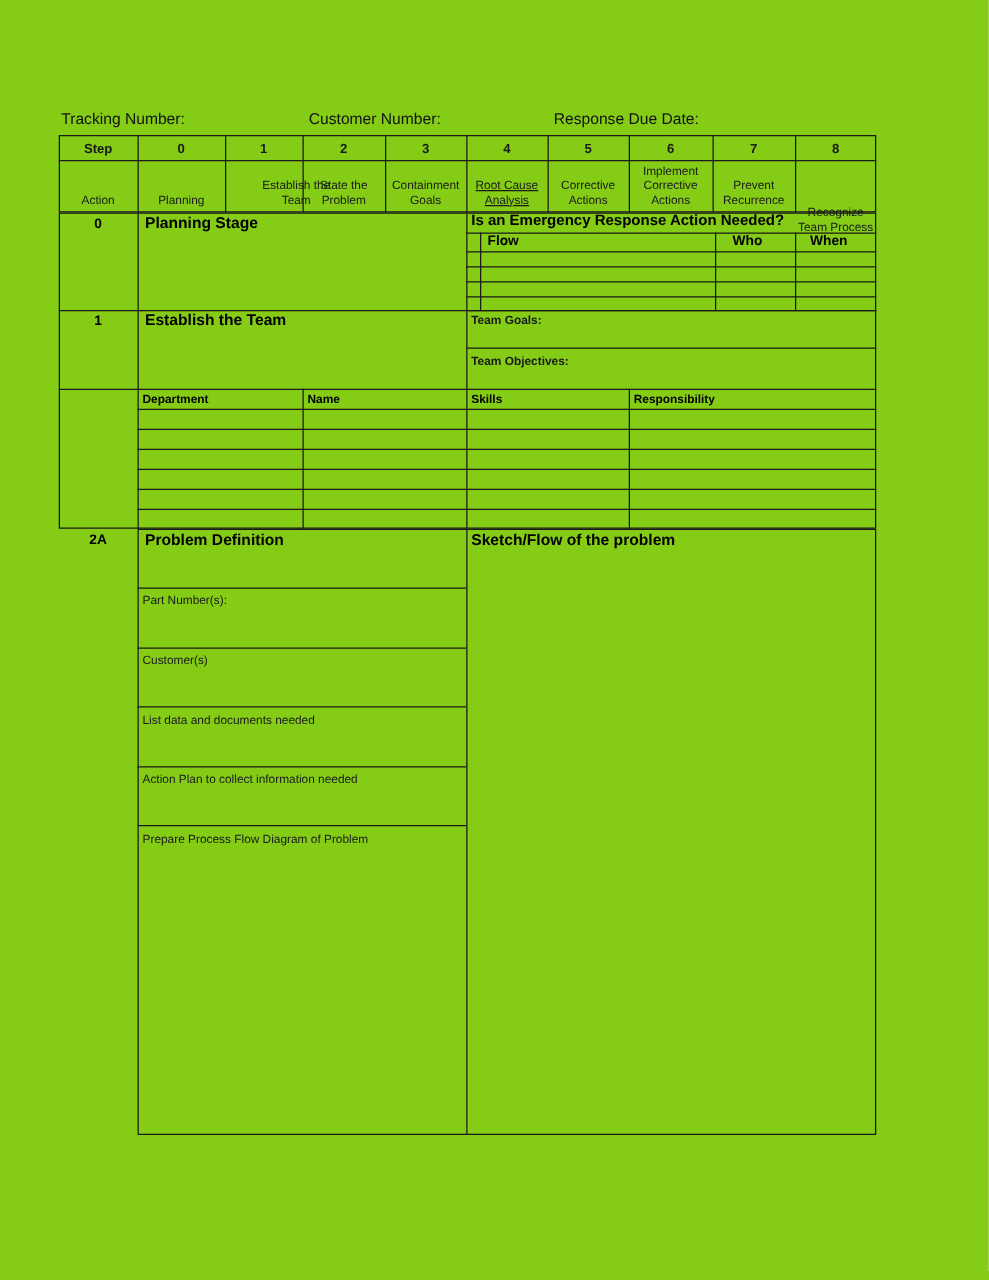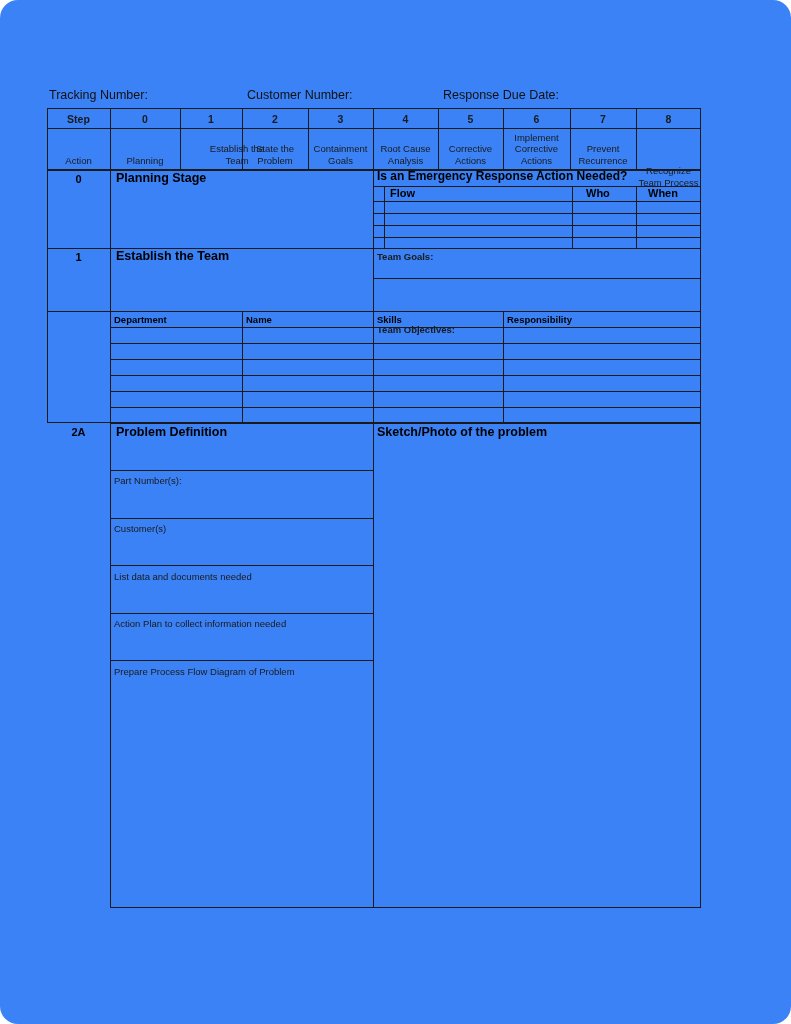--- a/index.html
+++ b/index.html
@@ -14,22 +14,21 @@
     color: #000000;
     position: relative;
     overflow: hidden;
   }
 
   .page {
     position: absolute;
     left: 0; top: 0;
     width: 791px;
     height: 1024px;
-    background: #3b82f6;
-    border-radius: 18px;
+    background: #84cc16;
   }
 
   
   .top-labels {
     position: absolute;
     left: 47px;
     top: 88px;
     width: 654px;
     height: 18px;
   }
@@ -189,21 +188,21 @@
     <span>Team</span>
   </div>
   <div class="step-action" style="left:242px; width:66px;">
     <span>State the</span>
     <span>Problem</span>
   </div>
   <div class="step-action" style="left:308px; width:65px;">
     <span>Containment</span>
     <span>Goals</span>
   </div>
-  <div class="step-action" style="left:373px; width:65px;">
+  <div class="step-action" style="left:373px; width:65px;text-decoration:underline;">
     <span>Root Cause</span>
     <span>Analysis</span>
   </div>
   <div class="step-action" style="left:438px; width:65px;">
     <span>Corrective</span>
     <span>Actions</span>
   </div>
   <div class="step-action" style="left:503px; width:67px; top:128px; height:40px;text-align:center;">
     <span>Implement</span>
     <span>Corrective</span>
@@ -264,21 +263,21 @@
   <div class="hline" style="left:47px; top:248px; width:654px;"></div>
 
   <div class="row-num" style="left:47px; top:251px; width:63px;">1</div>
   <div class="sec-title" style="left:116px; top:249px;">Establish the Team</div>
 
   <div class="field-label" style="left:377px; top:251px; font-weight:bold;">Team Goals:</div>
   <div class="cell" style="left:377px; top:263px; width:322px; height:14px;"></div>
 
   <div class="hline" style="left:373px; top:278px; width:328px;"></div>
 
-  <div class="field-label" style="left:377px; top:284px; font-weight:bold;margin-top:40px;">Team Objectives:</div>
+  <div class="field-label" style="left:377px; top:284px; font-weight:bold;">Team Objectives:</div>
   <div class="cell" style="left:377px; top:296px; width:322px; height:14px;"></div>
 
   <div class="cell" style="left:116px; top:266px; width:252px; height:42px;"></div>
 
   <div class="hline" style="left:47px; top:311px; width:654px;"></div>
 
   <div class="vline" style="left:242px; top:311px; height:112px;"></div>
   <div class="vline" style="left:503px; top:311px; height:112px;"></div>
 
   <div class="col-head" style="left:114px; top:314px;">Department</div>
@@ -323,21 +322,21 @@
   <div class="cell" style="left:377px; top:409px; width:124px; height:12px;"></div>
   <div class="cell" style="left:507px; top:409px; width:192px; height:12px;"></div>
 
   <div class="frame" id="sec2a-table"></div>
 
   <div class="row-num" style="left:47px; top:426px; width:63px;">2A</div>
 
   <div class="vline" style="left:373px; top:423px; height:485px;"></div>
 
   <div class="sec-title" style="left:116px; top:425px;">Problem Definition</div>
-  <div class="sec-title" style="left:377px; top:425px;">Sketch/Photo of the problem</div>
+  <div class="sec-title" style="left:377px; top:425px;">Sketch/Flow of the problem</div>
 
   <div class="cell" style="left:377px; top:443px; width:320px; height:460px;"></div>
 
   <div class="hline" style="left:110px; top:470px; width:263px;"></div>
   <div class="hline" style="left:110px; top:518px; width:263px;"></div>
   <div class="hline" style="left:110px; top:565px; width:263px;"></div>
   <div class="hline" style="left:110px; top:613px; width:263px;"></div>
   <div class="hline" style="left:110px; top:660px; width:263px;"></div>
 
   <div class="field-label" style="left:114px; top:475px;">Part Number(s):</div>

